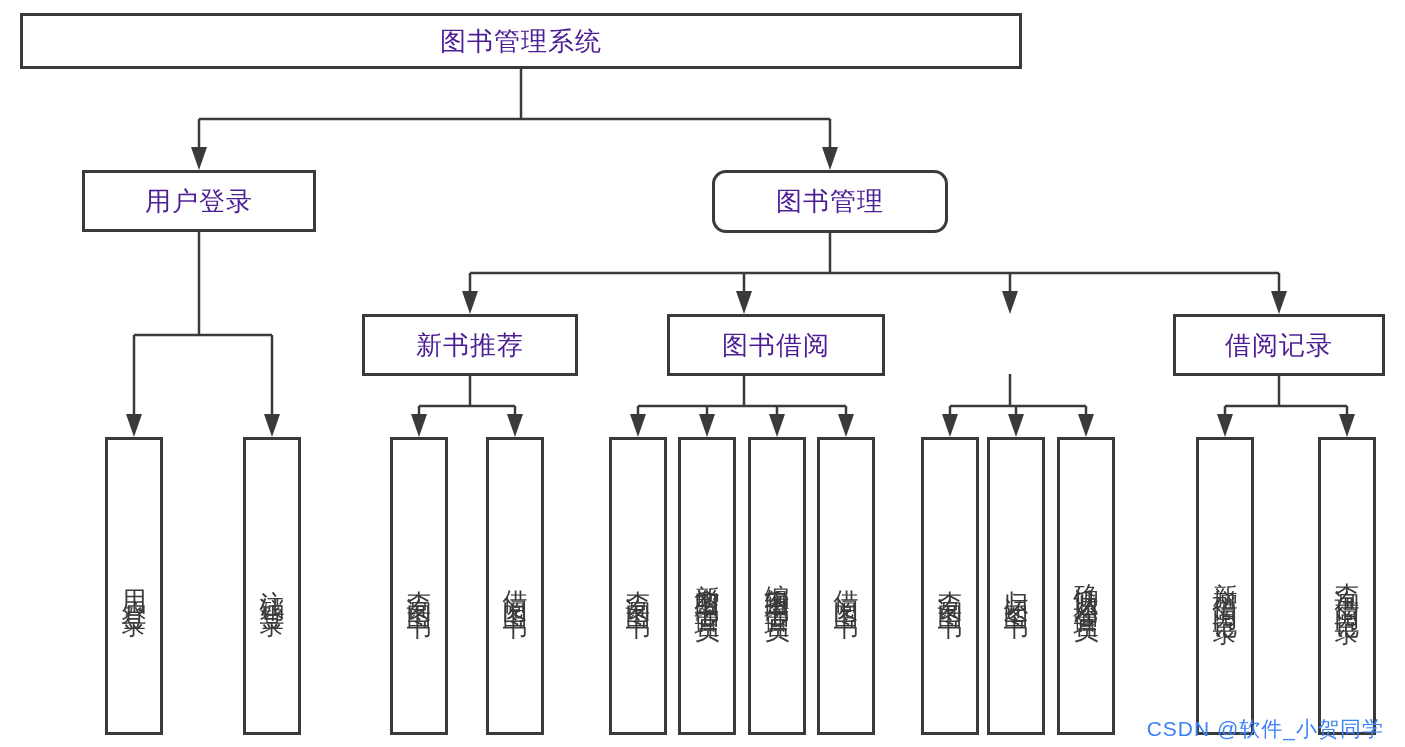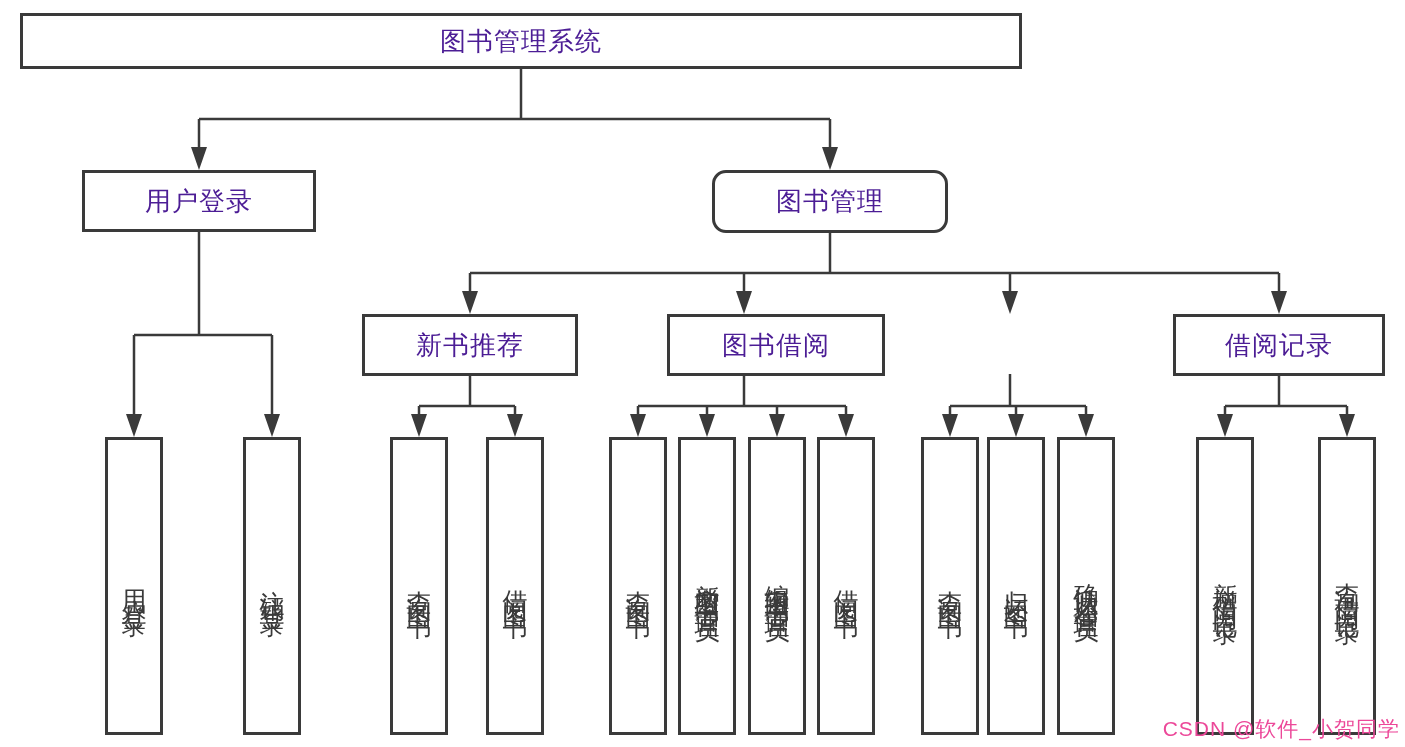--- a/index.html
+++ b/index.html
@@ -46,23 +46,23 @@
   .vnode span {
     writing-mode: vertical-rl;
     text-orientation: mixed;
     line-height: 1;
     letter-spacing: 8px;
     white-space: nowrap;
   }
   .vnode.tight span { letter-spacing: 5px; }
   #watermark {
     position: absolute;
-    right: 5px;
+    right: 21px;
     bottom: 4px;
-    color: #ec4899;
+    color: #3b82f6;
     font-size: 21px;
     letter-spacing: 1px;
     white-space: nowrap;
     pointer-events: none;
   }
 </style>
 </head>
 <body>
 
 <div id="canvas">

